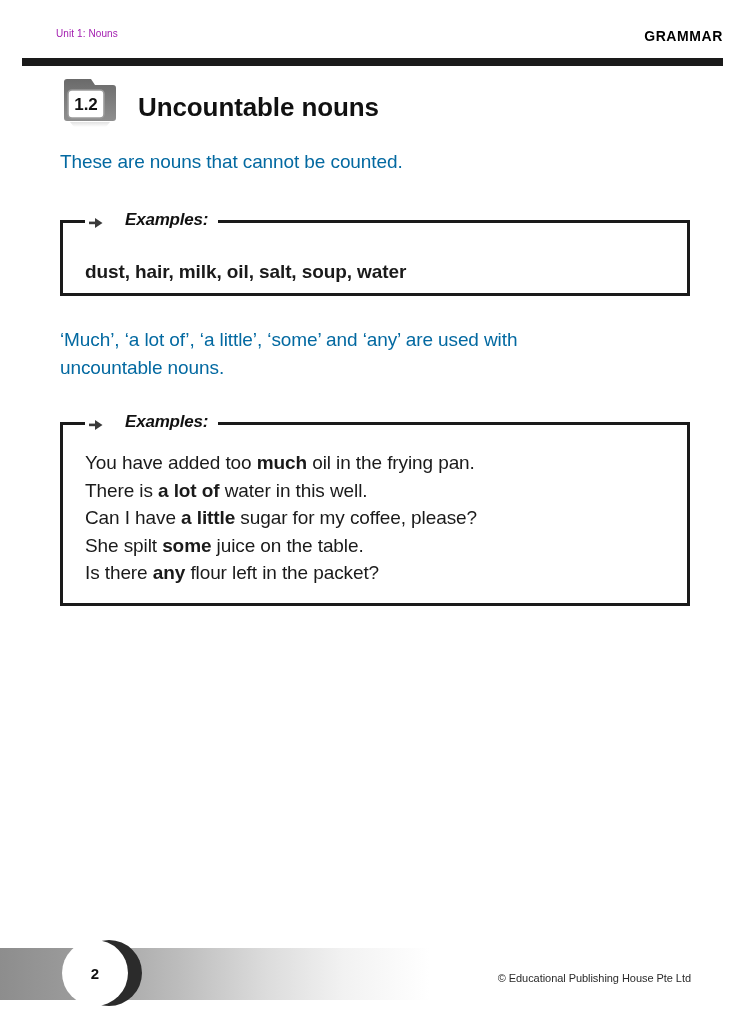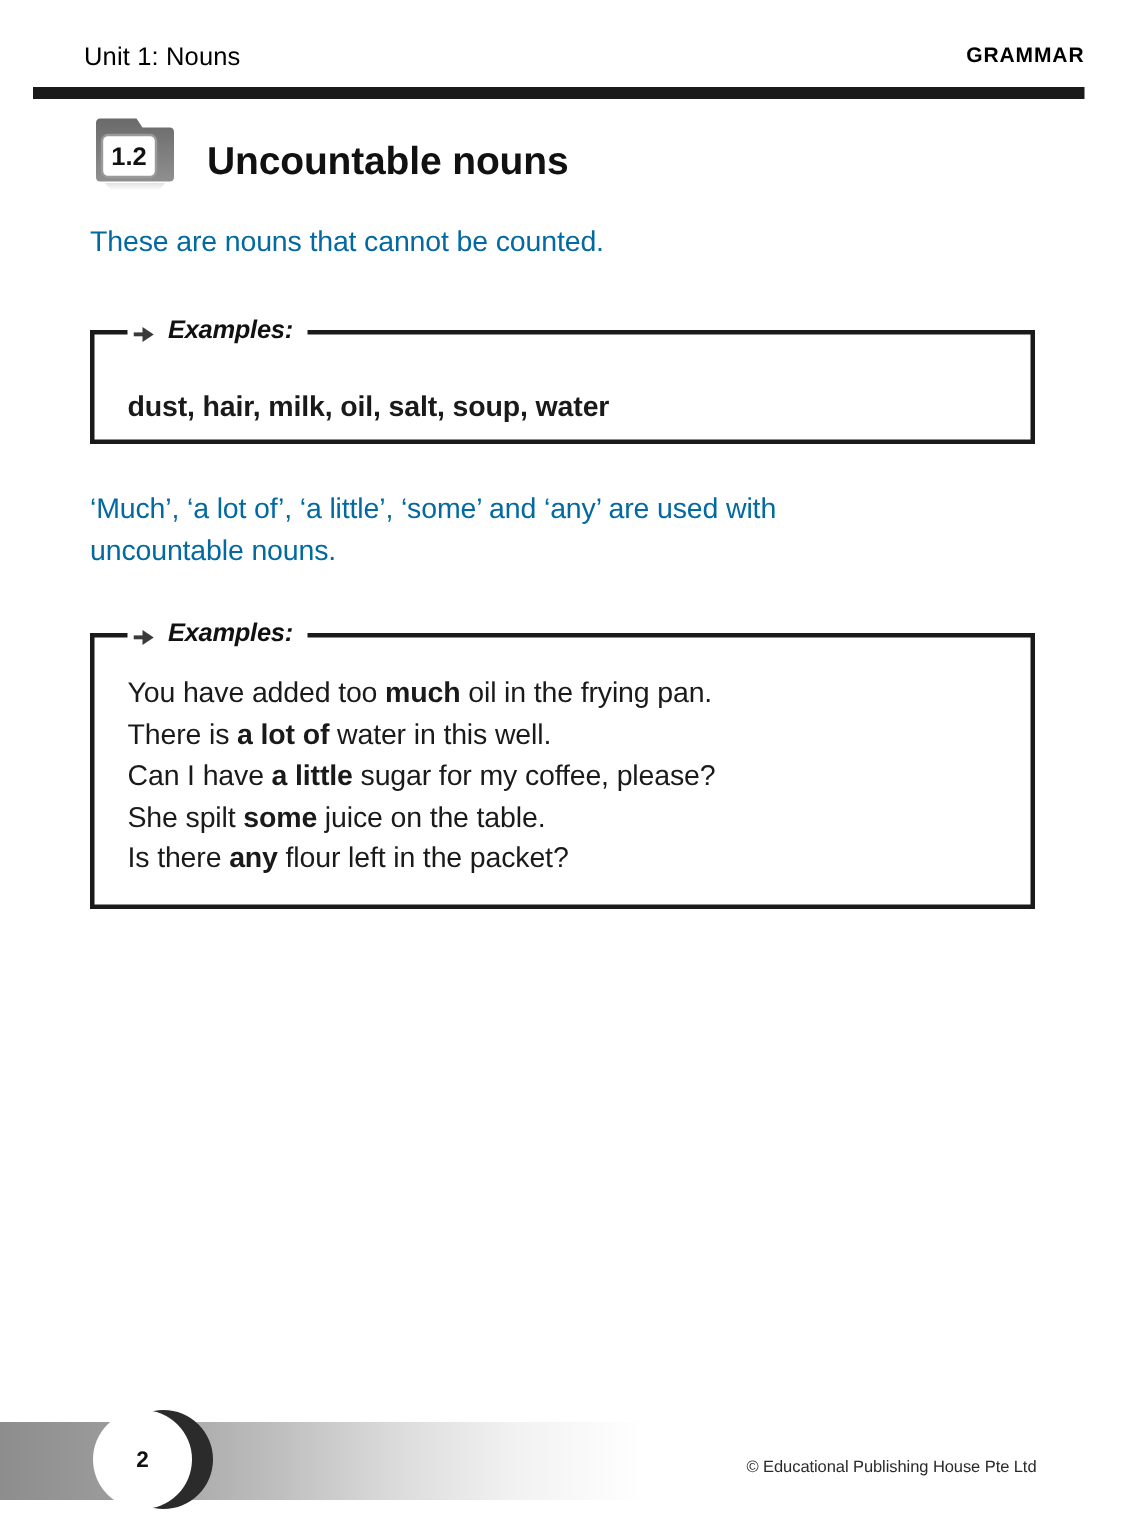--- a/index.html
+++ b/index.html
@@ -21,24 +21,24 @@
     position: absolute;
     left: 0;
     top: 28px;
     width: 749px;
     height: 26px;
   }
   .header-unit {
     position: absolute;
     left: 56px;
     top: 0;
-    font-size: 17px;
+    font-size: 10px;
     font-weight: 400;
     letter-spacing: 0.1px;
-    color: #000000;
+    color: #a21caf;
     white-space: nowrap;
   }
   .header-subject {
     position: absolute;
     right: 26px;
     top: 0;
     font-size: 14px;
     font-weight: 700;
     letter-spacing: 0.6px;
     color: #000000;
@@ -131,21 +131,21 @@
     background: #ffffff;
     padding: 0 10px 0 4px;
     font-size: 17px;
     font-weight: 700;
     font-style: italic;
     letter-spacing: -0.2px;
     color: #111111;
     white-space: nowrap;
     display: flex;
     align-items: center;
-    gap: 9px;
+    gap: 22px;
   }
   .label-arrow {
     display: inline-block;
     width: 14px;
     height: 12px;
     flex: none;
   }
   .box-content {
     font-size: 19px;
     line-height: 27.5px;

